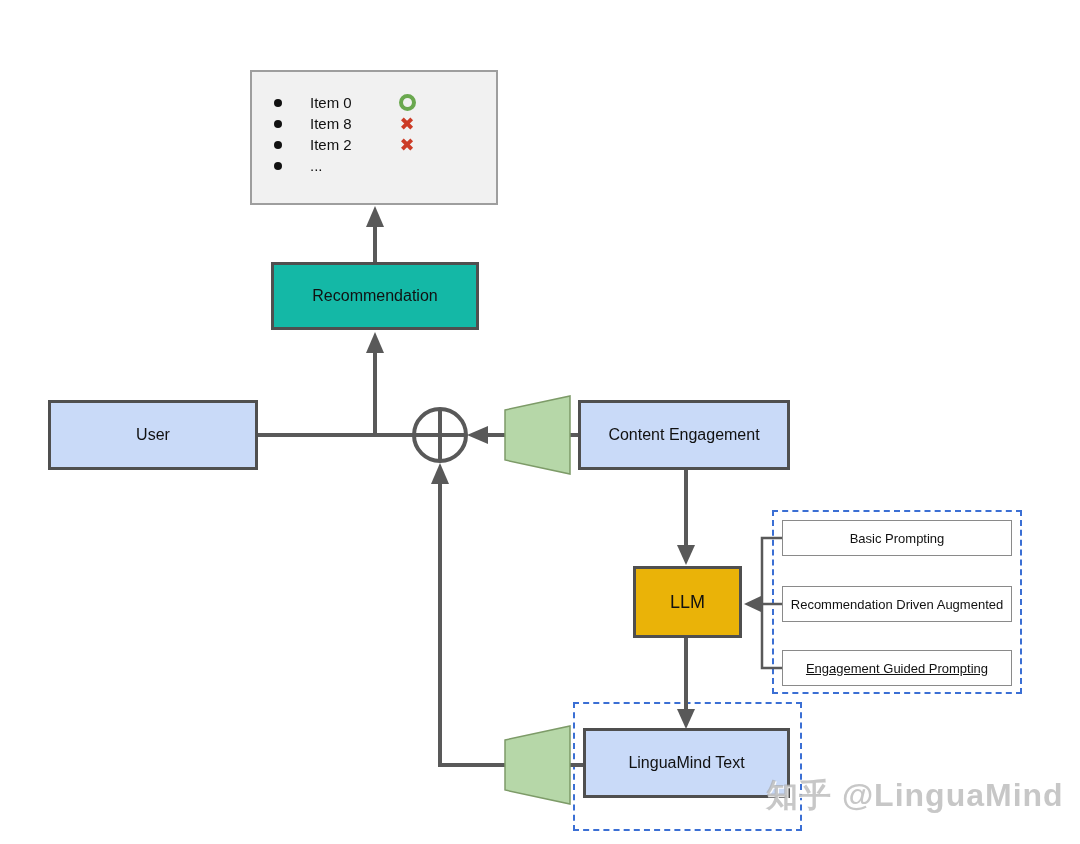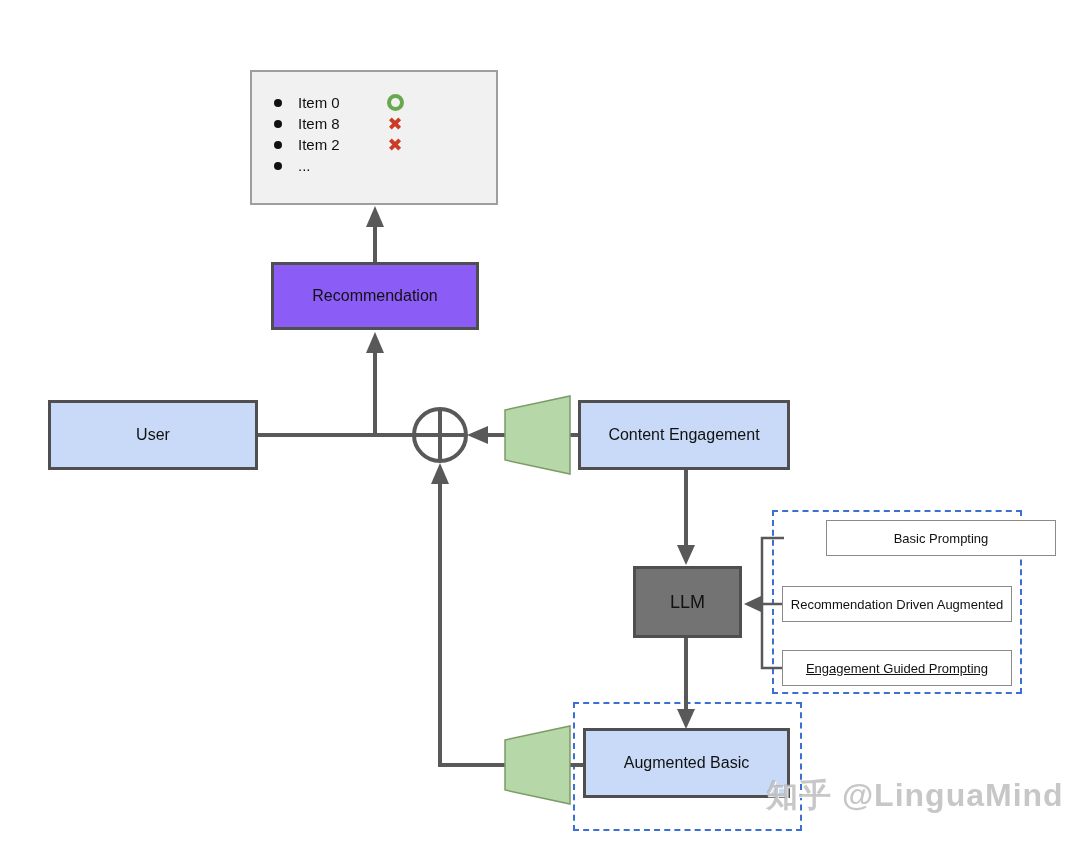--- a/index.html
+++ b/index.html
@@ -15,48 +15,48 @@
   #prompt-panel{left:772px;top:510px;width:246px;height:180px;}
   #augmented-panel{left:573px;top:702px;width:225px;height:125px;}
 
   
   .node{
     position:absolute;z-index:3;border:3px solid #4f4f4f;box-sizing:border-box;
     display:flex;align-items:center;justify-content:center;
     font-size:16px;color:#111;text-align:center;
   }
   .blue{background:#c9daf8;}
-  .yellow{background:#8b5cf6;text-align:right;}
-  .green{background:#737373;}
+  .yellow{background:#14b8a6;text-align:right;}
+  .green{background:#eab308;}
   #node-recommendation{left:271px;top:262px;width:208px;height:68px;}
   #node-user{left:48px;top:400px;width:210px;height:70px;text-align:center;}
   #node-content-description{left:578px;top:400px;width:212px;height:70px;}
   #node-llm{left:633px;top:566px;width:109px;height:72px;font-size:18px;}
   #node-augmented-text{left:583px;top:728px;width:207px;height:70px;}
 
   
   #item-list{
     position:absolute;z-index:3;left:250px;top:70px;width:248px;height:135px;
     background:#f1f1f1;border:2px solid #9e9e9e;box-sizing:border-box;
     padding-top:20px;
   }
   .item-row{display:flex;align-items:center;height:21px;}
   .item-bullet{width:8px;height:8px;border-radius:50%;background:#111;margin-left:22px;flex:0 0 auto;}
-  .item-label{margin-left:16px;width:86px;font-size:15px;color:#111;}
+  .item-label{margin-left:28px;width:86px;font-size:15px;color:#111;}
   .item-icon-slot{width:22px;display:flex;align-items:center;justify-content:center;}
   .ring-icon{width:9px;height:9px;border:4.5px solid #6aa84f;border-radius:50%;}
   .cross-icon{color:#cc3b26;font-size:18px;font-weight:bold;line-height:1;}
 
   
   .prompt-box{
     position:absolute;z-index:3;left:782px;width:230px;height:36px;
     background:#ffffff;border:1px solid #8a8a8a;box-sizing:border-box;
     display:flex;align-items:center;justify-content:center;font-size:13px;color:#111;
   }
-  #prompt-basic{top:520px;margin-left:44px;}
+  #prompt-basic{top:520px;}
   #prompt-rec-driven{top:586px;}
   #prompt-engagement{top:650px;text-decoration:underline;}
 
   
   #watermark{
     position:absolute;z-index:4;left:766px;top:774px;
     font-size:32px;font-weight:600;letter-spacing:1px;
     color:rgba(164,164,164,0.62);
     text-shadow:1px 1px 0 rgba(255,255,255,0.9);
     white-space:nowrap;
@@ -155,21 +155,21 @@
 
 <div class="node blue" id="node-content-description">
   <span>Content Engagement</span>
 </div>
 
 <div class="node green" id="node-llm">
   <span>LLM</span>
 </div>
 
 <div class="node blue" id="node-augmented-text">
-  <span>Augmented Basic</span>
+  <span>LinguaMind Text</span>
 </div>
 
 <div class="prompt-box" id="prompt-basic">
   <span>Basic Prompting</span>
 </div>
 <div class="prompt-box" id="prompt-rec-driven">
   <span>Recommendation Driven Augmented</span>
 </div>
 <div class="prompt-box" id="prompt-engagement">
   <span>Engagement Guided Prompting</span>

